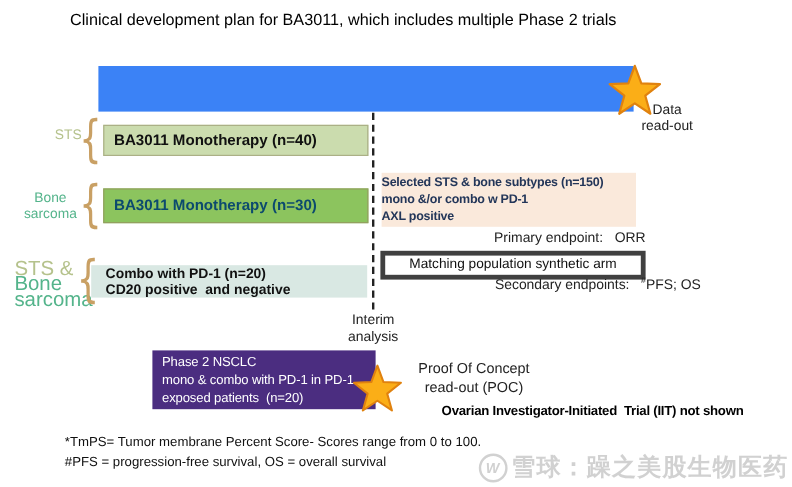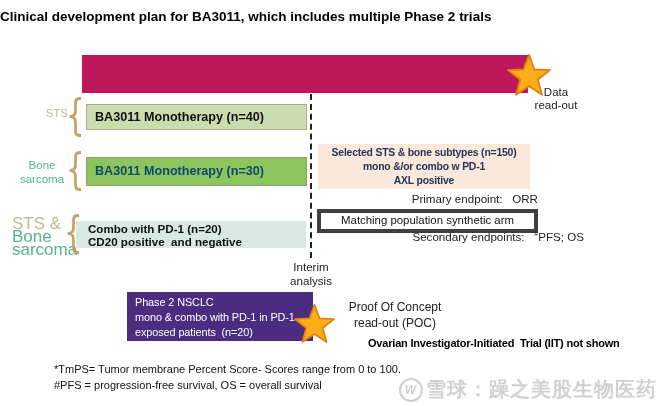--- a/index.html
+++ b/index.html
@@ -4,24 +4,24 @@
 <style>
   html,body{margin:0;padding:0;background:#fff;}
   #canvas{
     position:relative;width:660px;height:406px;background:#ffffff;overflow:hidden;
     font-family:"Liberation Sans","DejaVu Sans",sans-serif;color:#111;
   }
   .abs{position:absolute;}
   .pre{white-space:pre-wrap;}
   .preline{white-space:pre-line;}
 
-  .title{top:9px;left:0;width:572px;text-align:left;font-size:13.5px;font-weight:bold;color:#000;}
+  .title{top:9px;left:0;width:572px;text-align:center;font-size:13.5px;font-weight:normal;color:#000;}
 
   .header-box{
-    left:82px;top:55px;width:446px;height:38px;background:#be185d;
+    left:82px;top:55px;width:446px;height:38px;background:#3b82f6;
     color:#fff;font-weight:bold;font-size:12.3px;line-height:18px;
     padding:2px 0 0 11px;box-sizing:border-box;letter-spacing:-0.1px;text-align:right;
   }
   sup{font-size:0.62em;vertical-align:super;}
 
   .star{position:absolute;}
   .star svg{display:block;}
 
   .data-readout{left:512px;top:86px;width:88px;text-align:center;font-size:11.5px;line-height:13px;color:#222;}
 
@@ -49,21 +49,21 @@
   .bracket{
     color:#C9A064;font-family:"DejaVu Sans",sans-serif;font-size:42px;line-height:40px;
     transform:scaleX(0.7);transform-origin:left center;font-weight:400;
   }
   .bracket1{left:66px;top:96px;}
   .bracket2{left:66px;top:150px;}
   .bracket3{left:64px;top:213px;}
 
   .peach-box{
     left:318px;top:144px;width:212px;height:45px;background:#FAE9DB;color:#233659;
-    font-weight:600;font-size:10.4px;line-height:14px;text-align:center;
+    font-weight:600;font-size:10.4px;line-height:14px;
     padding-top:2px;box-sizing:border-box;letter-spacing:-0.2px;
   }
   .primary{left:320px;top:192px;width:218px;text-align:right;font-size:11.6px;color:#222;}
   .matching-box{
     left:317px;top:209px;width:213px;height:16px;background:#fff;border:4px solid #404040;
     text-align:center;font-size:11.4px;line-height:15px;color:#111;box-sizing:content-box;
   }
   .secondary{left:320px;top:229px;width:264px;text-align:right;font-size:11.6px;color:#222;}
 
   .interim{left:269px;top:260px;width:84px;text-align:center;font-size:11.6px;line-height:14px;color:#222;}

